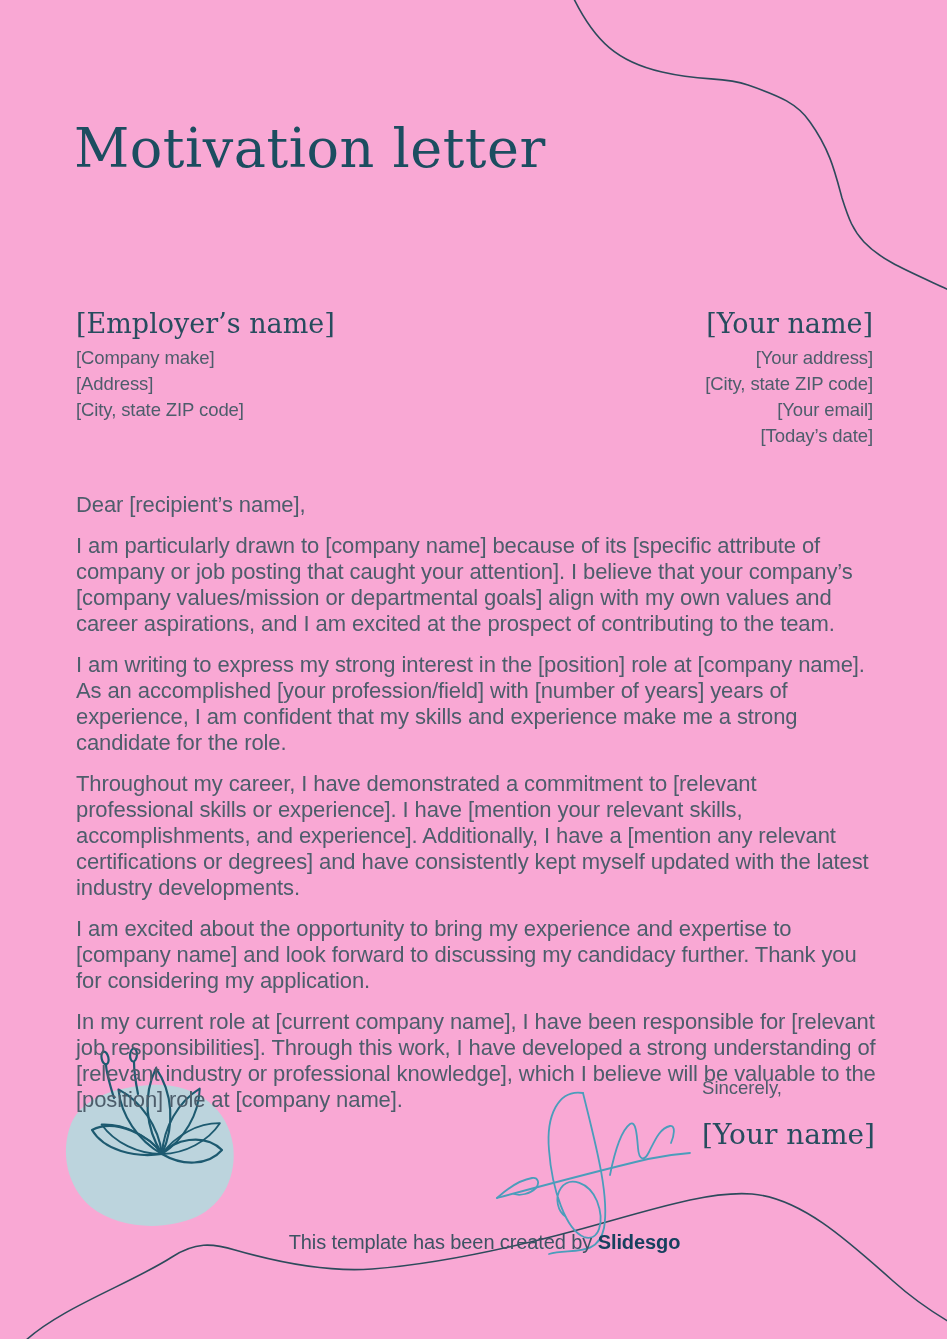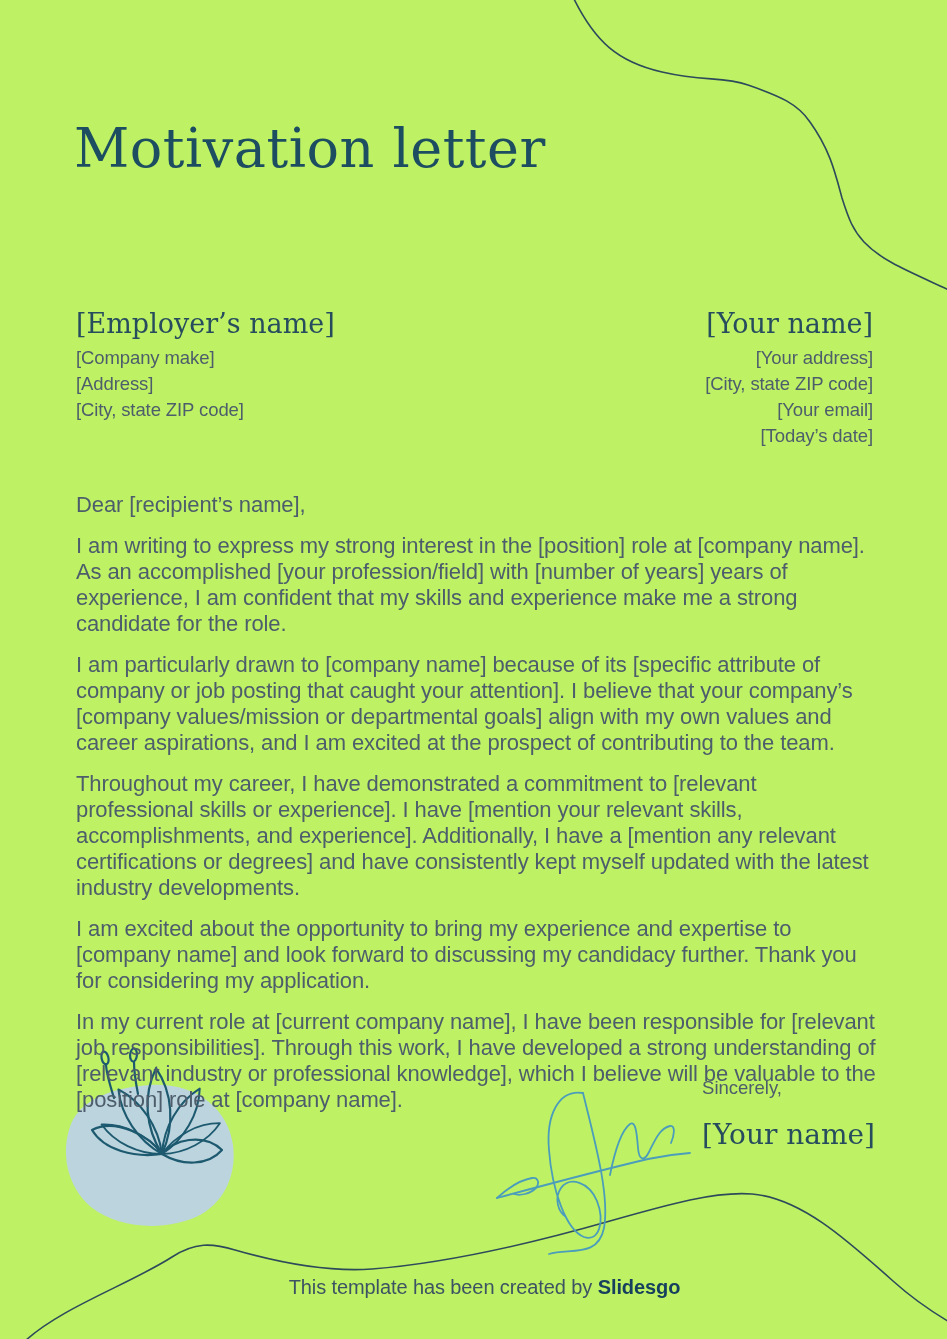--- a/index.html
+++ b/index.html
@@ -1,20 +1,20 @@
 <!DOCTYPE html>
 <html><head>
 <meta charset="utf-8">
 <style>
   html,body{margin:0;padding:0;background:#e9e5e2;}
   .page{
     position:relative;
     width:947px;height:1339px;
     margin:0 auto;
-    background:#bef264;
+    background:#f9a8d4;
     overflow:hidden;
     font-family:"Liberation Sans",sans-serif;
     color:#4d5d6b;
   }
   .decor{position:absolute;inset:0;pointer-events:none;}
   .page-title{
     position:absolute;left:74px;top:118px;margin:0;
     font-family:"DejaVu Serif","Liberation Serif",serif;
     font-weight:500;font-size:54px;line-height:1.15;
     color:#1c4d60;letter-spacing:0.5px;
@@ -35,21 +35,21 @@
   }
   .letter-body p{margin:0 0 15px 0;}
   .closing{position:absolute;right:72px;top:1076px;text-align:left;}
   .valediction{font-size:18.5px;line-height:24px;color:#4d5d6b;}
   .sig-name{
     margin-top:18px;
     font-family:"DejaVu Serif","Liberation Serif",serif;
     font-size:28px;color:#274c5e;
   }
   .footer{
-    position:absolute;left:0;right:0;top:1276px;
+    position:absolute;left:0;right:0;top:1231px;
     text-align:center;font-size:20px;color:#3d5363;letter-spacing:-0.1px;padding-left:22px;
   }
   .footer b{color:#16405e;font-weight:bold;}
 </style>
 </head>
 <body>
 
 <div class="page">
 
   <svg class="decor" viewBox="0 0 947 1339" width="947" height="1339" aria-hidden="true">
@@ -96,22 +96,22 @@
       <div class="addr-name">[Your name]</div>
       <div class="addr-line">[Your address]</div>
       <div class="addr-line">[City, state ZIP code]</div>
       <div class="addr-line">[Your email]</div>
       <div class="addr-line">[Today’s date]</div>
     </div>
   </div>
 
   <div class="letter-body">
     <p>Dear [recipient’s name],</p>
+    <p>I am particularly drawn to [company name] because of its [specific attribute of company or job posting that caught your attention]. I believe that your company’s [company values/mission or departmental goals] align with my own values and career aspirations, and I am excited at the prospect of contributing to the team.</p>
     <p>I am writing to express my strong interest in the [position] role at [company name]. As an accomplished [your profession/field] with [number of years] years of experience, I am confident that my skills and experience make me a strong candidate for the role.</p>
-    <p>I am particularly drawn to [company name] because of its [specific attribute of company or job posting that caught your attention]. I believe that your company’s [company values/mission or departmental goals] align with my own values and career aspirations, and I am excited at the prospect of contributing to the team.</p>
     <p>Throughout my career, I have demonstrated a commitment to [relevant professional skills or experience]. I have [mention your relevant skills, accomplishments, and experience]. Additionally, I have a [mention any relevant certifications or degrees] and have consistently kept myself updated with the latest industry developments.</p>
     <p>I am excited about the opportunity to bring my experience and expertise to [company name] and look forward to discussing my candidacy further. Thank you for considering my application.</p>
     <p>In my current role at [current company name], I have been responsible for [relevant job responsibilities]. Through this work, I have developed a strong understanding of [relevant industry or professional knowledge], which I believe will be valuable to the [position] role at [company name].</p>
   </div>
 
   <div class="closing">
     <div class="valediction">Sincerely,</div>
     <div class="sig-name">[Your name]</div>
   </div>
 

